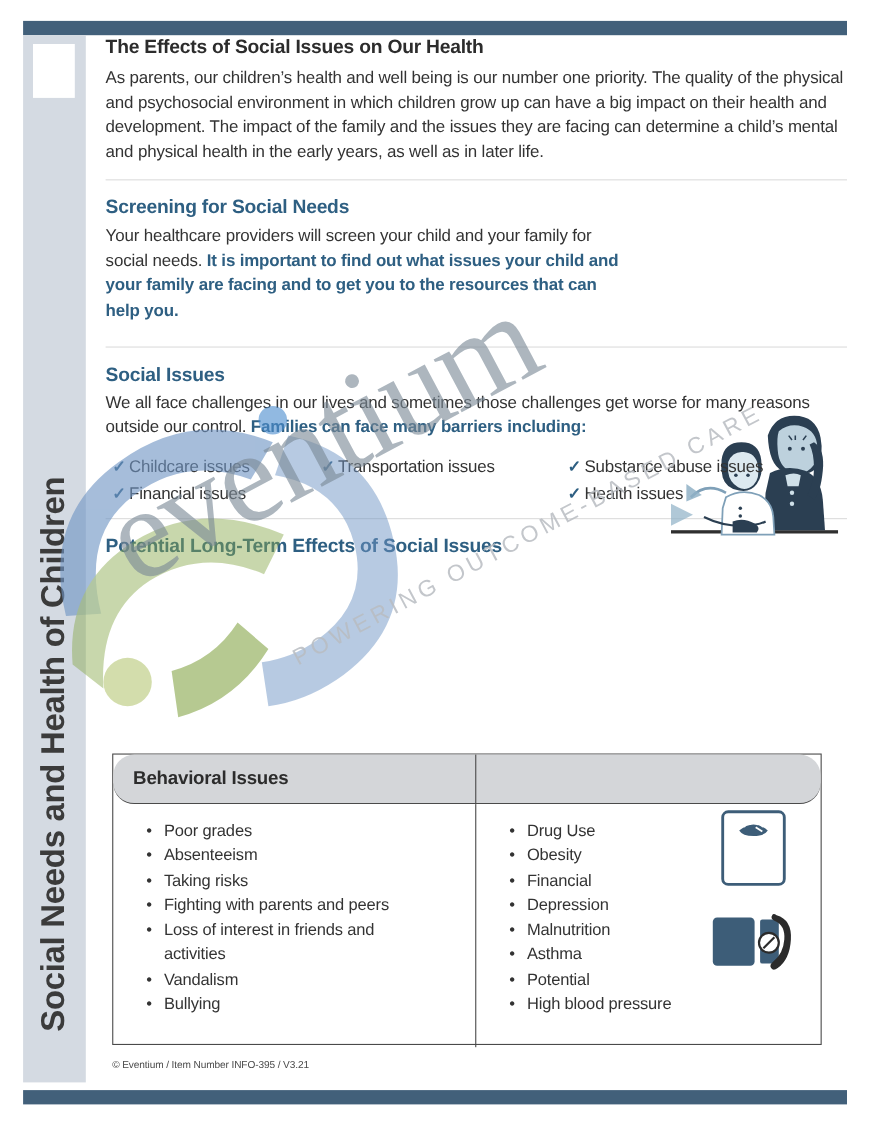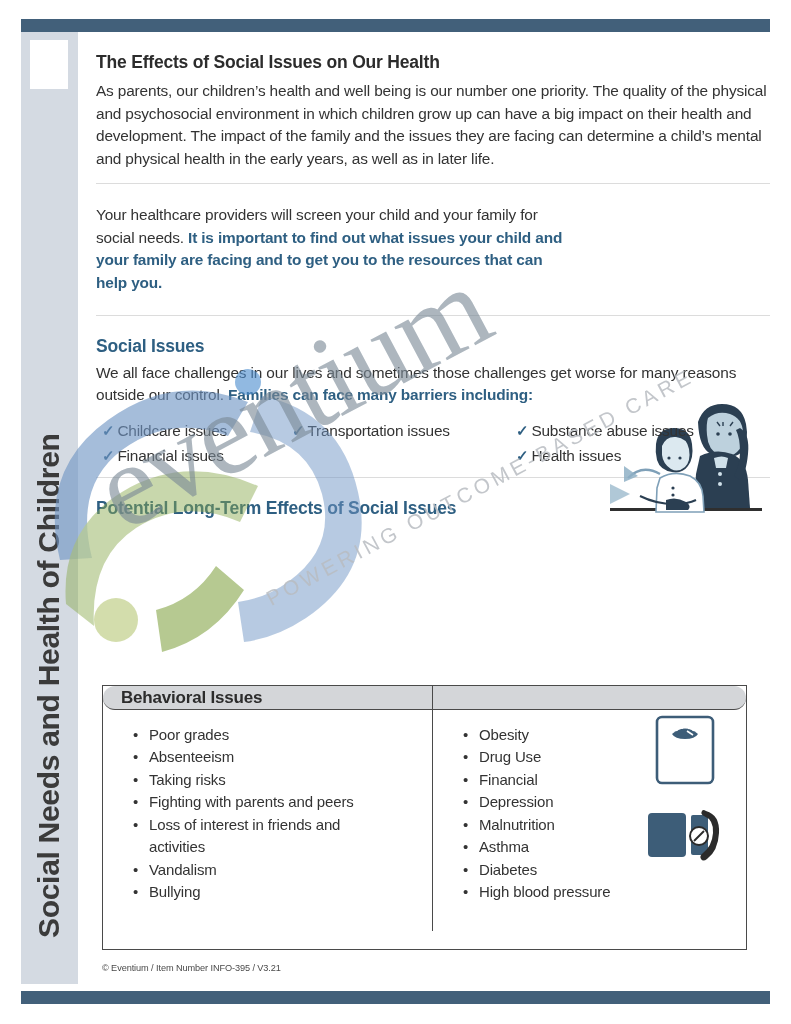--- a/index.html
+++ b/index.html
@@ -94,21 +94,21 @@
     letter-spacing: -0.15px;
   }
   .body-text b { color: #2e5f82; }
 
   .rule {
     height: 1px;
     background: #dcdcdc;
     margin: 13px 0 14px 0;
   }
 
-  .sec { position: relative; margin-top: 20px; }
+  .sec { position: relative; }
 
   
   .checklist {
     position: relative;
     margin-top: 12px;
     height: 52px;
   }
   .check-col { position: absolute; top: 0; }
   .c1 { left: 6px; }
   .c2 { left: 196px; }
@@ -132,21 +132,21 @@
     position: absolute;
     left: 6px;
     top: 653px;
     width: 645px;
     height: 265px;
     border: 1.4px solid #4a4a4a;
     background: #ffffff;
   }
   .tbl-head {
     display: flex;
-    height: 24px;
+    height: 45px;
     background: #d4d6d9;
     border-bottom: 1.4px solid #4a4a4a;
     border-radius: 19px;
   }
   .tbl-head > div {
     display: flex;
     align-items: center;
     padding-left: 18px;
     font-size: 17px;
     font-weight: bold;
@@ -262,20 +262,21 @@
   <div class="content">
 
     <div class="sec">
       <div class="h-main">The Effects of Social Issues on Our Health</div>
       <div class="body-text">As parents, our children’s health and well being is our number one priority.  The quality of the physical and psychosocial environment in which children grow up can have a big impact on their health and development.  The impact of the family and the issues they are facing can determine a child’s mental and physical health in the early years, as well as in later life.</div>
     </div>
 
     <div class="rule"></div>
 
     <div class="sec">
+      <div class="h-sec">Screening for Social Needs</div>
       <div class="body-text" style="width:470px;"><span>Your healthcare providers will screen your child and your family for social needs. </span><b> It is important to find out what issues your child and your family are facing and to get you to the resources that can help you.</b></div>
 
       <svg class="illus" viewBox="0 0 152 126">
 
         <rect x="0" y="108" width="152" height="3" fill="#2f2f2f"></rect>
 
         <path d="M88 22 q6 -18 24 -18 q20 0 24 20 q3 16 -3 26 q-4 6 -10 6 q-12 2 -22 -2 q-12 -6 -13 -32 z" fill="#2b3f52"></path>
         <path d="M98 18 q10 -8 22 -4 q12 4 13 18 q1 14 -6 20 q-8 7 -18 3 q-11 -5 -12 -20 q-1 -11 1 -17 z" fill="#bdd1dd"></path>
         <circle cx="108" cy="34" r="1.8" fill="#2b3f52"></circle>
         <circle cx="120" cy="34" r="1.8" fill="#2b3f52"></circle>
@@ -341,27 +342,27 @@
             <li>Taking risks</li>
             <li>Fighting with parents and peers</li>
             <li>Loss of interest in friends and</li>
             <li class="cont">activities</li>
             <li>Vandalism</li>
             <li>Bullying</li>
           </ul>
         </div>
         <div class="cell-b">
           <ul>
+            <li>Drug Use</li>
             <li>Obesity</li>
-            <li>Drug Use</li>
             <li>Financial</li>
             <li>Depression</li>
             <li>Malnutrition</li>
             <li>Asthma</li>
-            <li>Diabetes</li>
+            <li>Potential</li>
             <li>High blood pressure</li>
           </ul>
 
           <svg class="icon-scale" viewBox="0 0 62 72">
             <rect x="3" y="3" width="56" height="66" rx="5" fill="#ffffff" stroke="#3d5d78" stroke-width="2.6"></rect>
             <path d="M18 20 q13 -11 26 0 q-3 5 -13 5 q-10 0 -13 -5 z" fill="#3d5d78"></path>
             <path d="M22 13 l1 4 M28 11 l0 4 M34 11 l1 4 M40 13 l-1 4" stroke="#ffffff" stroke-width="1.6"></path>
             <path d="M33 17 l6 4" stroke="#ffffff" stroke-width="1.6"></path>
           </svg>
 

